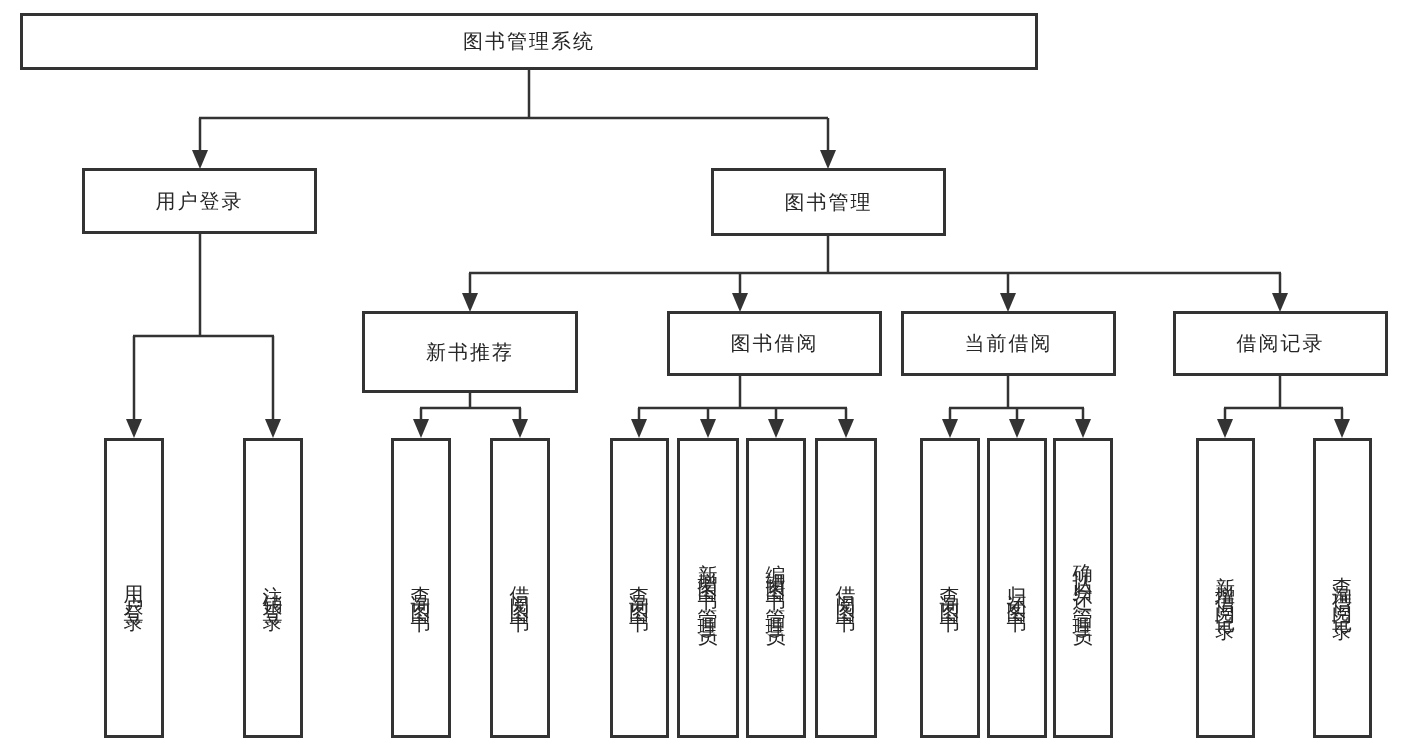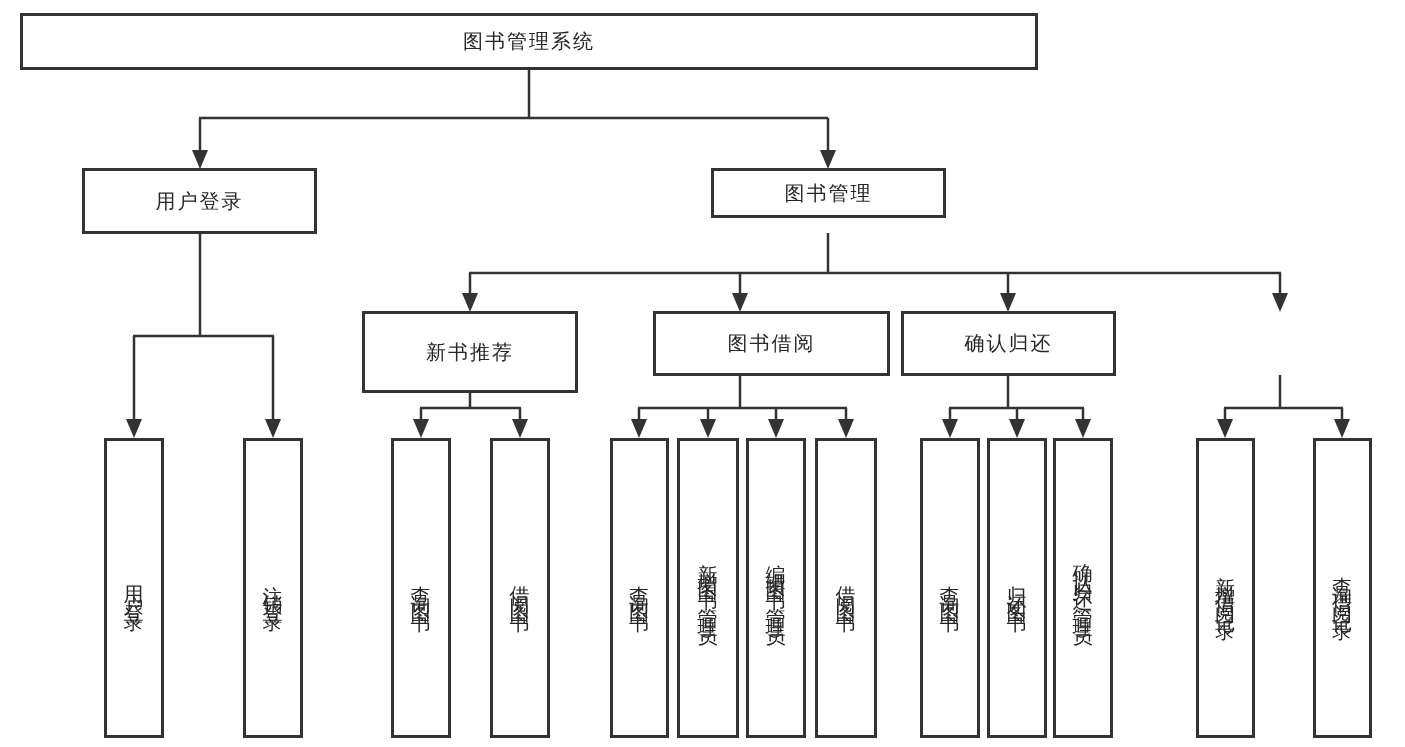--- a/index.html
+++ b/index.html
@@ -122,25 +122,26 @@
       <polygon points="1017,438 1009,419 1025,419"></polygon>
       <polygon points="1083,438 1075,419 1091,419"></polygon>
       <polygon points="1225,438 1217,419 1233,419"></polygon>
       <polygon points="1342,438 1334,419 1350,419"></polygon>
     </g>
   </svg>
 
   <div class="box hbox" style="left:20px;top:13px;width:1018px;height:57px">图书管理系统</div>
 
   <div class="box hbox" style="left:82px;top:168px;width:235px;height:66px">用户登录</div>
-  <div class="box hbox" style="left:711px;top:168px;width:235px;height:50px">图书管理</div>
+  <div class="box hbox" style="left:711px;top:168px;width:235px;height:68px">图书管理</div>
 
   <div class="box hbox" style="left:362px;top:311px;width:216px;height:82px">新书推荐</div>
-  <div class="box hbox" style="left:653px;top:311px;width:237px;height:65px">图书借阅</div>
-  <div class="box hbox" style="left:901px;top:311px;width:215px;height:65px">确认归还</div>
+  <div class="box hbox" style="left:667px;top:311px;width:215px;height:65px">图书借阅</div>
+  <div class="box hbox" style="left:901px;top:311px;width:215px;height:65px">当前借阅</div>
+  <div class="box hbox" style="left:1173px;top:311px;width:215px;height:65px">借阅记录</div>
 
   <div class="box vbox" style="left:104px;top:438px;width:60px;height:300px">用户登录</div>
   <div class="box vbox" style="left:243px;top:438px;width:60px;height:300px">注销登录</div>
 
   <div class="box vbox" style="left:391px;top:438px;width:60px;height:300px">查询图书</div>
   <div class="box vbox" style="left:490px;top:438px;width:60px;height:300px">借阅图书</div>
 
   <div class="box vbox" style="left:610px;top:438px;width:59px;height:300px">查询图书</div>
   <div class="box vbox" style="left:677px;top:438px;width:62px;height:300px">新增图书（管理员）</div>
   <div class="box vbox" style="left:746px;top:438px;width:60px;height:300px">编辑图书（管理员）</div>

